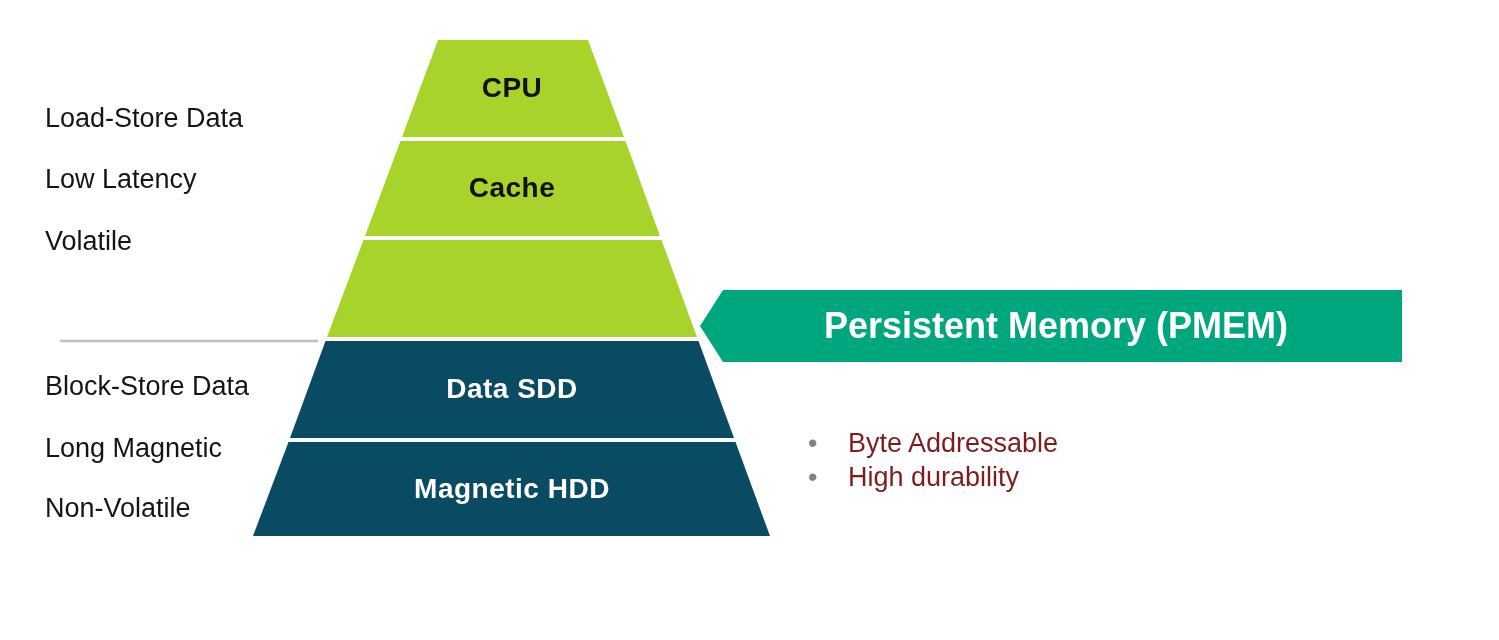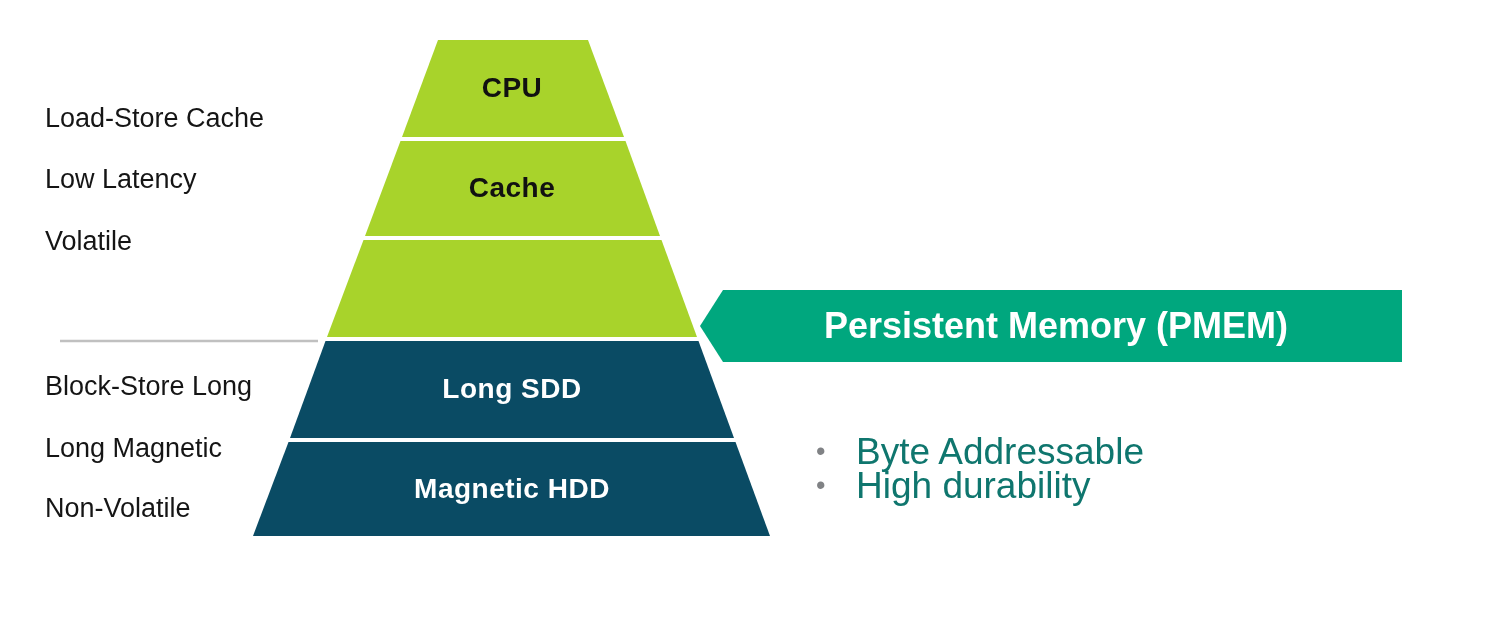--- a/index.html
+++ b/index.html
@@ -44,26 +44,26 @@
     font-size: 36px;
     font-weight: bold;
     color: #ffffff;
     white-space: nowrap;
   }
   .bullets {
     position: absolute;
     left: 800px;
     top: 427px;
     width: 660px;
-    margin: 8px;
+    margin: 0;
     padding: 0;
     list-style: none;
-    font-size: 37px;
+    font-size: 27px;
     line-height: 33px;
-    color: #0f766e;
+    color: #7f1d1d;
   }
   .bullets li {
     position: relative;
     padding-left: 48px;
     margin: 0 0 1px 0;
   }
   .bullets li::before {
     content: "\2022";
     position: absolute;
     left: 8px;
@@ -84,31 +84,31 @@
     <polygon points="363.5,240 661.5,240 697,337 327,337" fill="#A8D32B"></polygon>
 
     <polygon points="325.5,341 698.5,341 734,438 290,438" fill="#0A4B64"></polygon>
     <polygon points="288.5,442 735.5,442 770,536 253,536" fill="#0A4B64"></polygon>
 
     <line x1="60" y1="341" x2="318" y2="341" stroke-width="2.5" stroke="#C0C0C0"></line>
 
     <polygon points="723,290 1402,290 1402,362 723,362 700,326" fill="#00A77E"></polygon>
   </svg>
 
-  <div class="side-label" style="top:103px">Load-Store Cache</div>
+  <div class="side-label" style="top:103px">Load-Store Data</div>
   <div class="side-label" style="top:164px">Low Latency</div>
   <div class="side-label" style="top:226px">Volatile</div>
 
-  <div class="side-label" style="top:371px">Block-Store Long</div>
+  <div class="side-label" style="top:371px">Block-Store Data</div>
   <div class="side-label" style="top:433px">Long Magnetic</div>
   <div class="side-label" style="top:493px">Non-Volatile</div>
 
   <div class="level-label" style="top:171px">Cache</div>
   <div class="level-label" style="top:71px">CPU</div>
-  <div class="level-label light" style="top:372px">Long SDD</div>
+  <div class="level-label light" style="top:372px">Data SDD</div>
   <div class="level-label light" style="top:472px">Magnetic HDD</div>
 
   <div class="banner-label">Persistent Memory (PMEM)</div>
 
   <ul class="bullets">
     <li>Byte Addressable</li>
     <li>High durability</li>
   </ul>
 
 </div>

